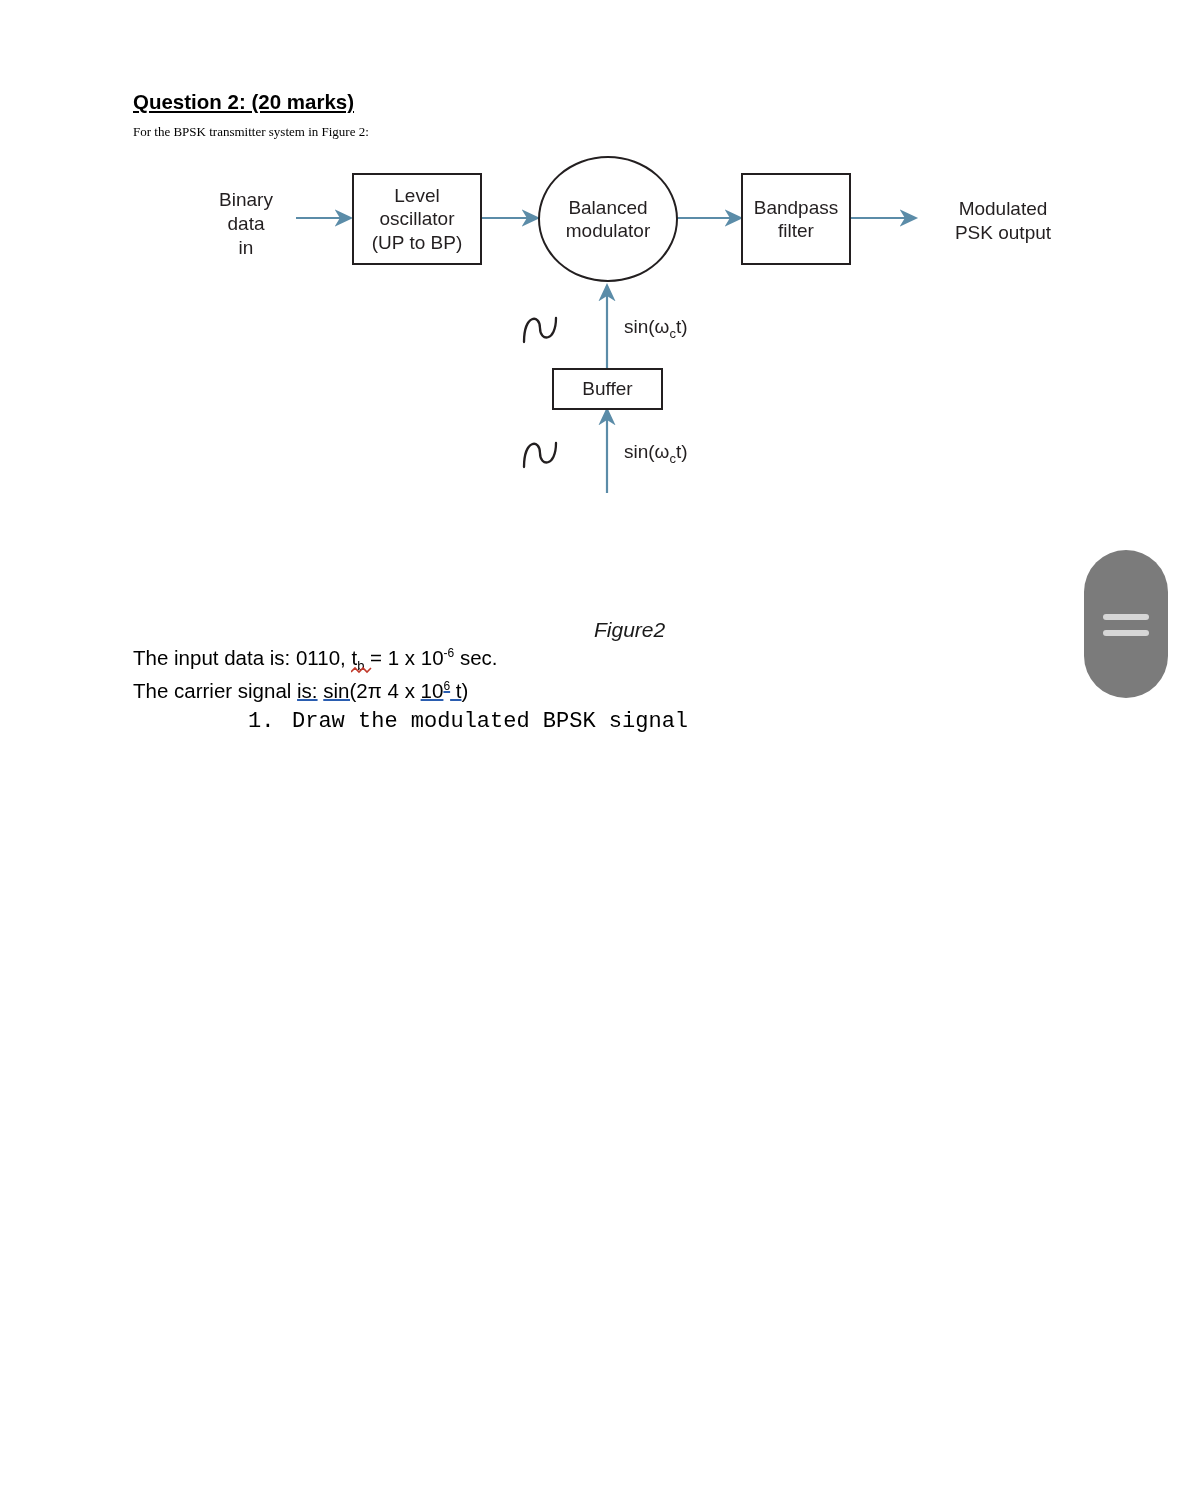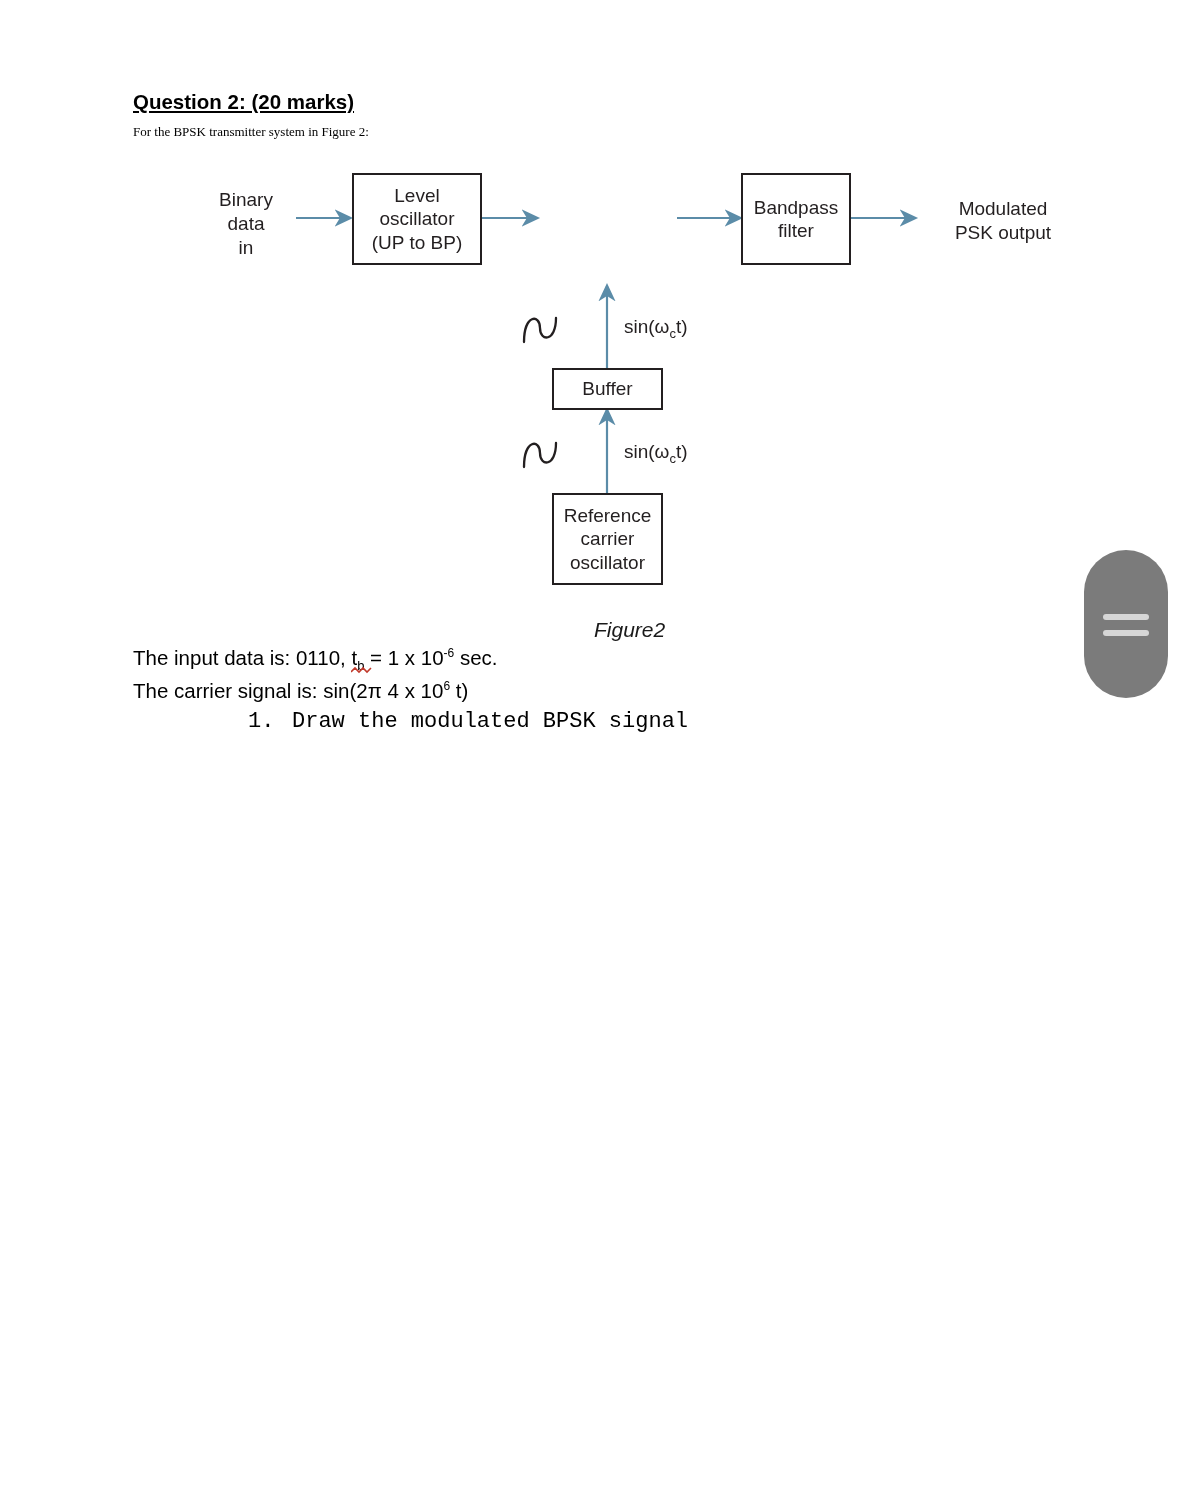--- a/index.html
+++ b/index.html
@@ -63,20 +63,21 @@
   }
   .sub {
     font-size: 13px;
     vertical-align: sub;
   }
   .sup {
     font-size: 12px;
     vertical-align: super;
   }
   .ul-blue {
+    text-decoration: underline;
     text-decoration-color: #2a5db0;
     text-decoration-thickness: 2px;
   }
   .olist {
     position: absolute;
     left: 248px;
     top: 709px;
     font-size: 22px;
     font-family: Liberation Mono, monospace;
   }
@@ -206,20 +207,26 @@
     </div>
 
     <div class="box" style="left:152px; top:13px; width:130px; height:92px;">
       <div>
         <span>Level</span><br>
         <span>oscillator</span><br>
         <span>(UP to BP)</span>
       </div>
     </div>
 
+    <div class="circle" style="left:338px; top:-4px; width:140px; height:126px;">
+      <div>
+        <span>Balanced</span><br>
+        <span>modulator</span>
+      </div>
+    </div>
 
     <div class="box" style="left:541px; top:13px; width:110px; height:92px;">
       <div>
         <span>Bandpass</span><br>
         <span>filter</span>
       </div>
     </div>
 
     <div class="lbl" style="left:718px; top:37px; width:170px;">
       <span>Modulated</span><br>
@@ -243,27 +250,20 @@
     <div style="position:absolute; left:320px; top:273px;">
       <svg width="52" height="40" viewBox="0 0 52 40">
         <path d="M4,34 C4,6 20,6 20,20 C20,34 36,34 36,10" fill="none" stroke="#231f20" stroke-width="2.3" stroke-linecap="round"></path>
       </svg>
     </div>
 
     <div class="lbl" style="left:424px; top:280px; width:130px; text-align:left;">
       <span>sin(ω</span><span class="sub">c</span><span>t)</span>
     </div>
 
-    <div class="box" style="left:352px; top:333px; width:111px; height:92px;">
-      <div>
-        <span>Reference</span><br>
-        <span>carrier</span><br>
-        <span>oscillator</span>
-      </div>
-    </div>
 
   </div>
 
   <div class="fig-caption">Figure2</div>
 
   <div class="line-data">
     <span>The input data is: 0110, </span><span style="position:relative;margin-top:12px;"><span>t</span><span class="sub">b</span><svg class="squiggle" style="left:0; top:20px;" viewBox="0 0 22 8">
           <path d="M0,6 L4,2 L8,6 L12,2 L16,6 L20,2" fill="none" stroke="#c0392b" stroke-width="1.6"></path>
         </svg></span><span> = 1 x 10</span><span class="sup">-6</span><span> sec.</span>
   </div>

